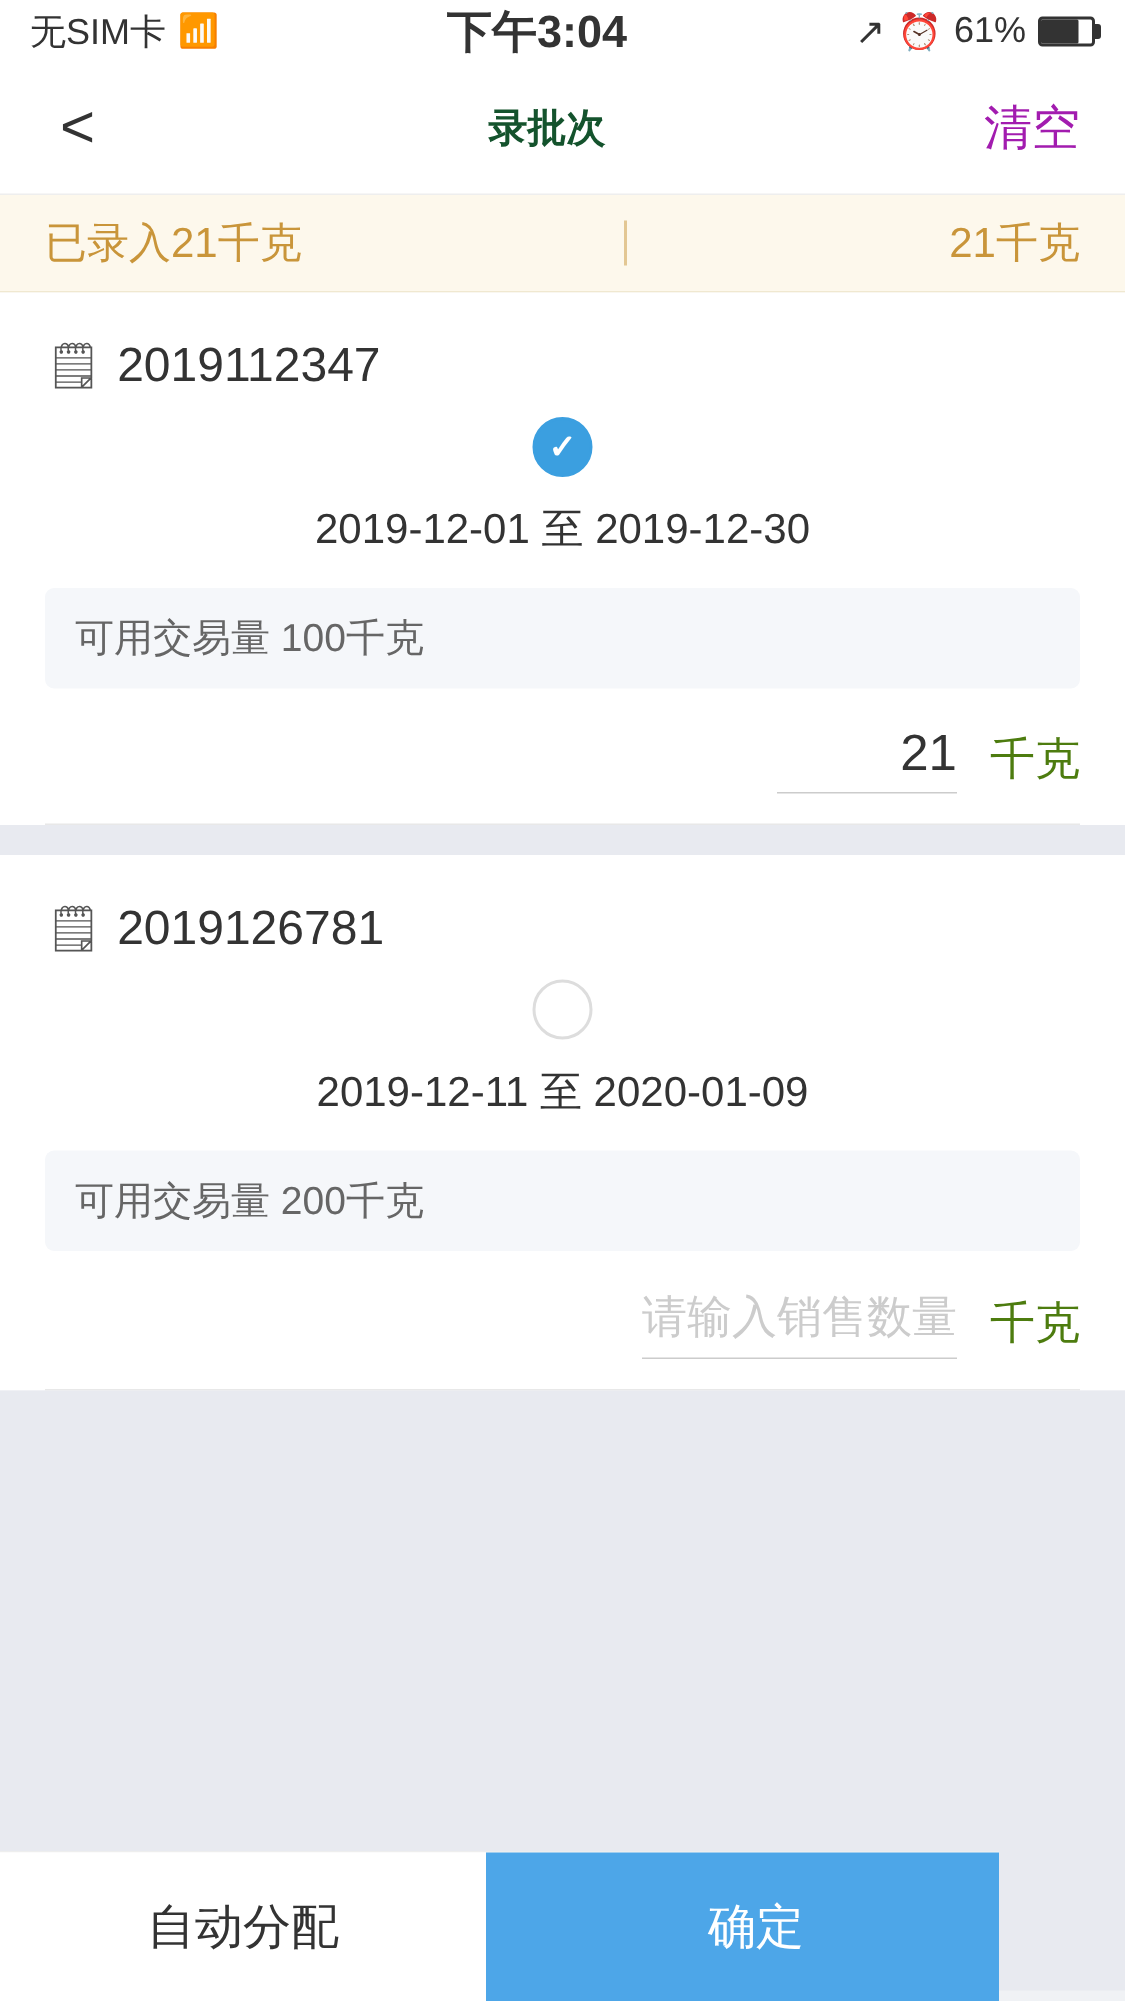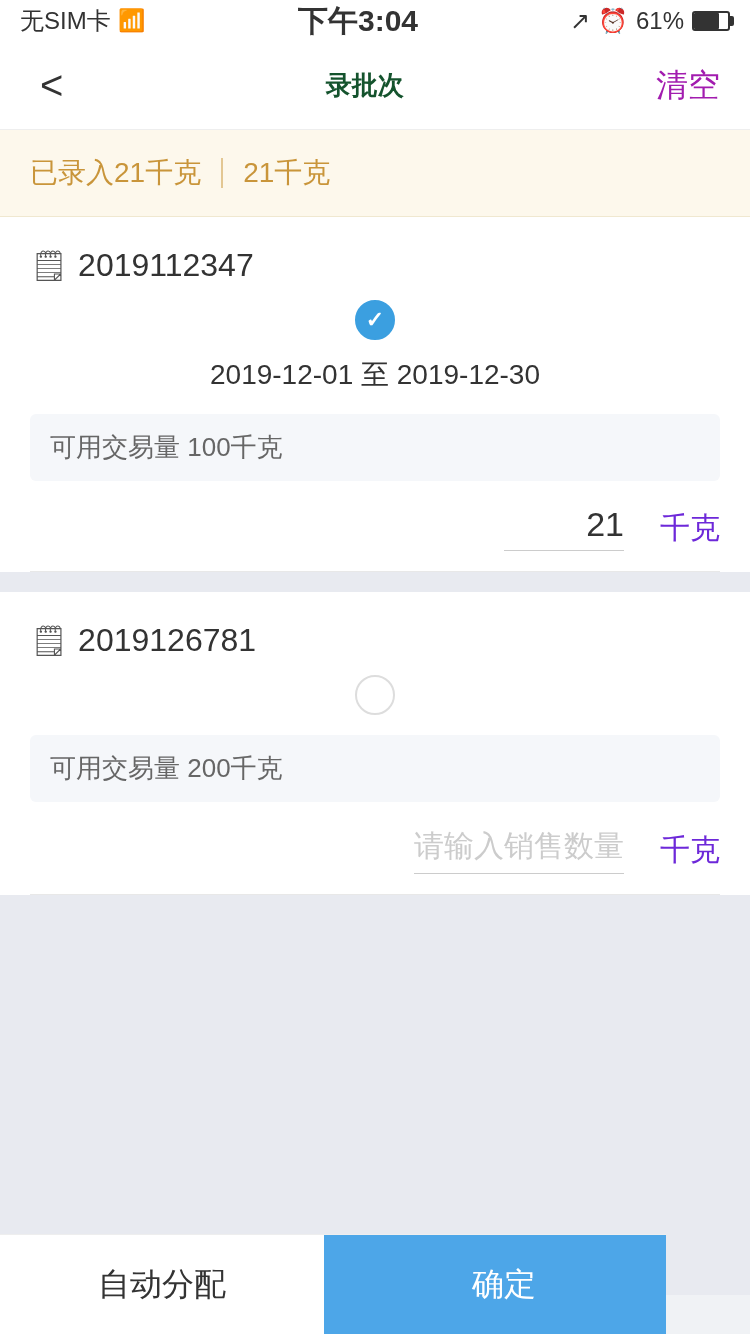--- a/index.html
+++ b/index.html
@@ -90,25 +90,26 @@
     }
     .nav-clear {
       font-size: 32px;
       color: #a21caf;
       cursor: pointer;
     }
 
     
     .info-banner {
       background: #fdf8ec;
-      padding: 24px 30px;
+      padding: 13px 30px;
       display: flex;
       align-items: center;
       gap: 20px;
       border-bottom: 1px solid #f0e8d0;
+      justify-content: space-between;
     }
     .info-item {
       font-size: 28px;
       color: #c9953a;
       font-weight: 500;
     }
     .info-divider {
       width: 2px;
       height: 30px;
       background: #c9953a;
@@ -196,22 +197,22 @@
       justify-content: flex-end;
     }
     .quantity-value {
       font-size: 34px;
       color: #333;
       font-weight: 500;
       text-align: center;
     }
     .quantity-unit {
       font-size: 30px;
-      color: #6d28d9;
-      margin-left: 20px;
+      color: #4d7c0f;
+      margin-left: 6px;
     }
     .divider-line {
       height: 1px;
       background: #e8e8e8;
       margin: 20px 30px 0 30px;
     }
 
     
     .section-gap {
       height: 20px;
@@ -329,20 +330,21 @@
   <div class="section-gap"></div>
 
   <div class="batch-card">
     <div class="batch-card-inner">
       <div class="batch-header">
         <span class="batch-icon">🗒</span>
         <span class="batch-id">2019126781</span>
       </div>
       <div class="batch-date-row">
         <div class="radio-btn"></div>
+        <span class="batch-date">2019-12-11 至 2020-01-09</span>
       </div>
       <div class="avail-label">可用交易量 200千克</div>
     </div>
     <div class="quantity-row">
       <div class="quantity-input-wrapper">
         <span class="quantity-placeholder">请输入销售数量</span>
       </div>
       <span class="quantity-unit">千克</span>
     </div>
     <div class="divider-line"></div>

